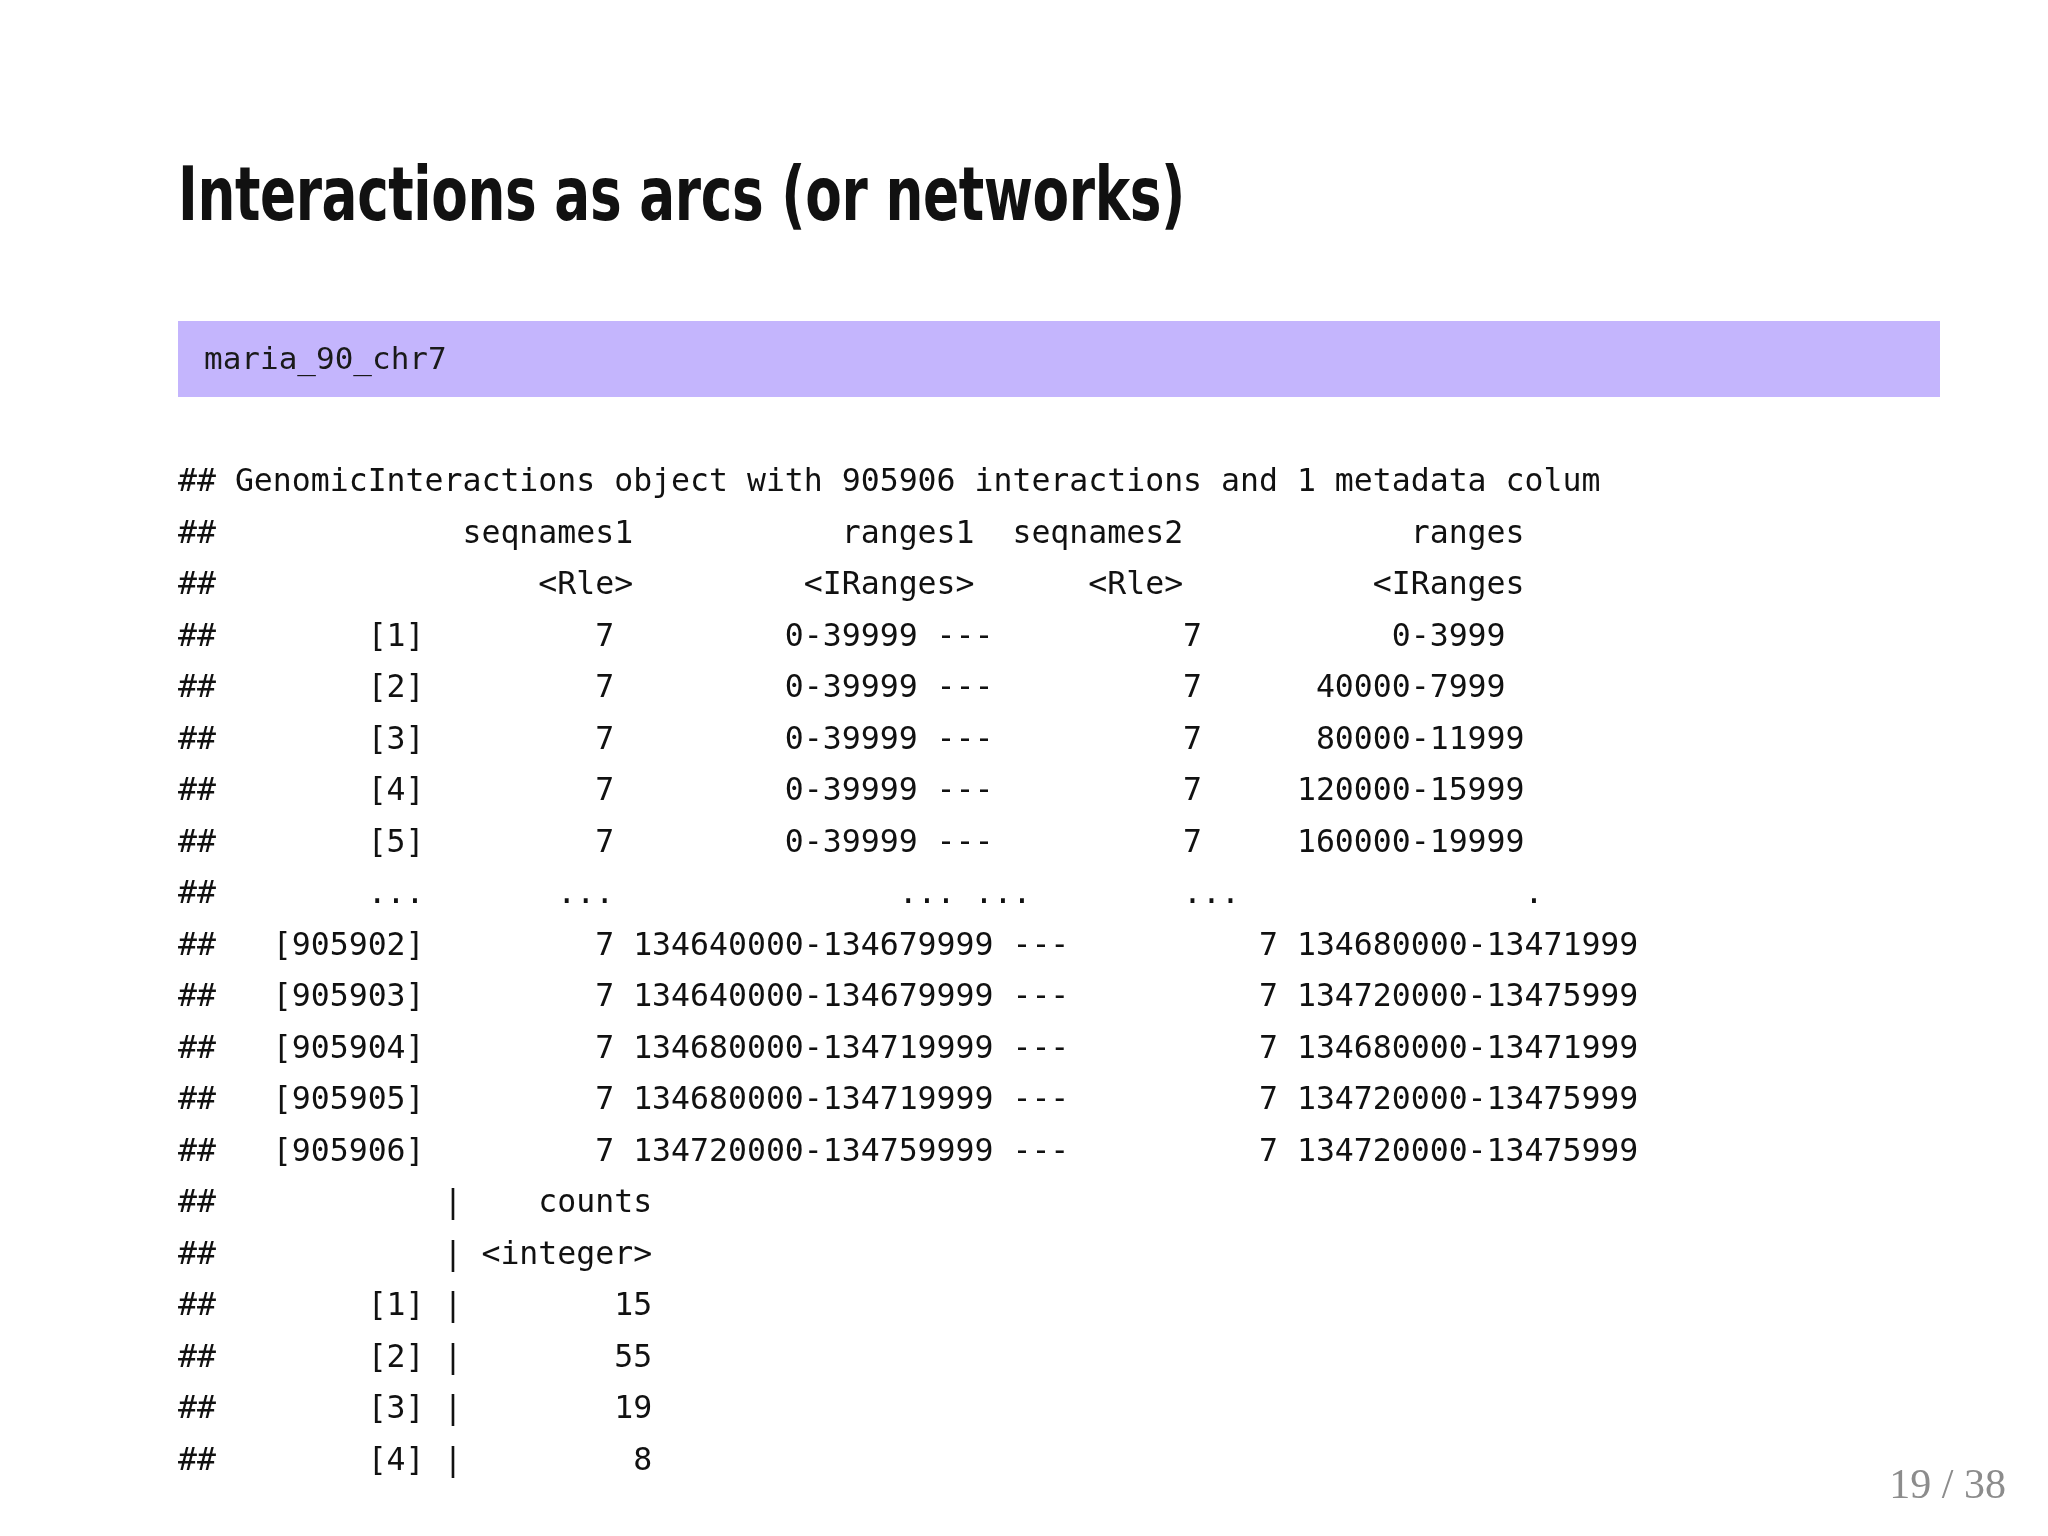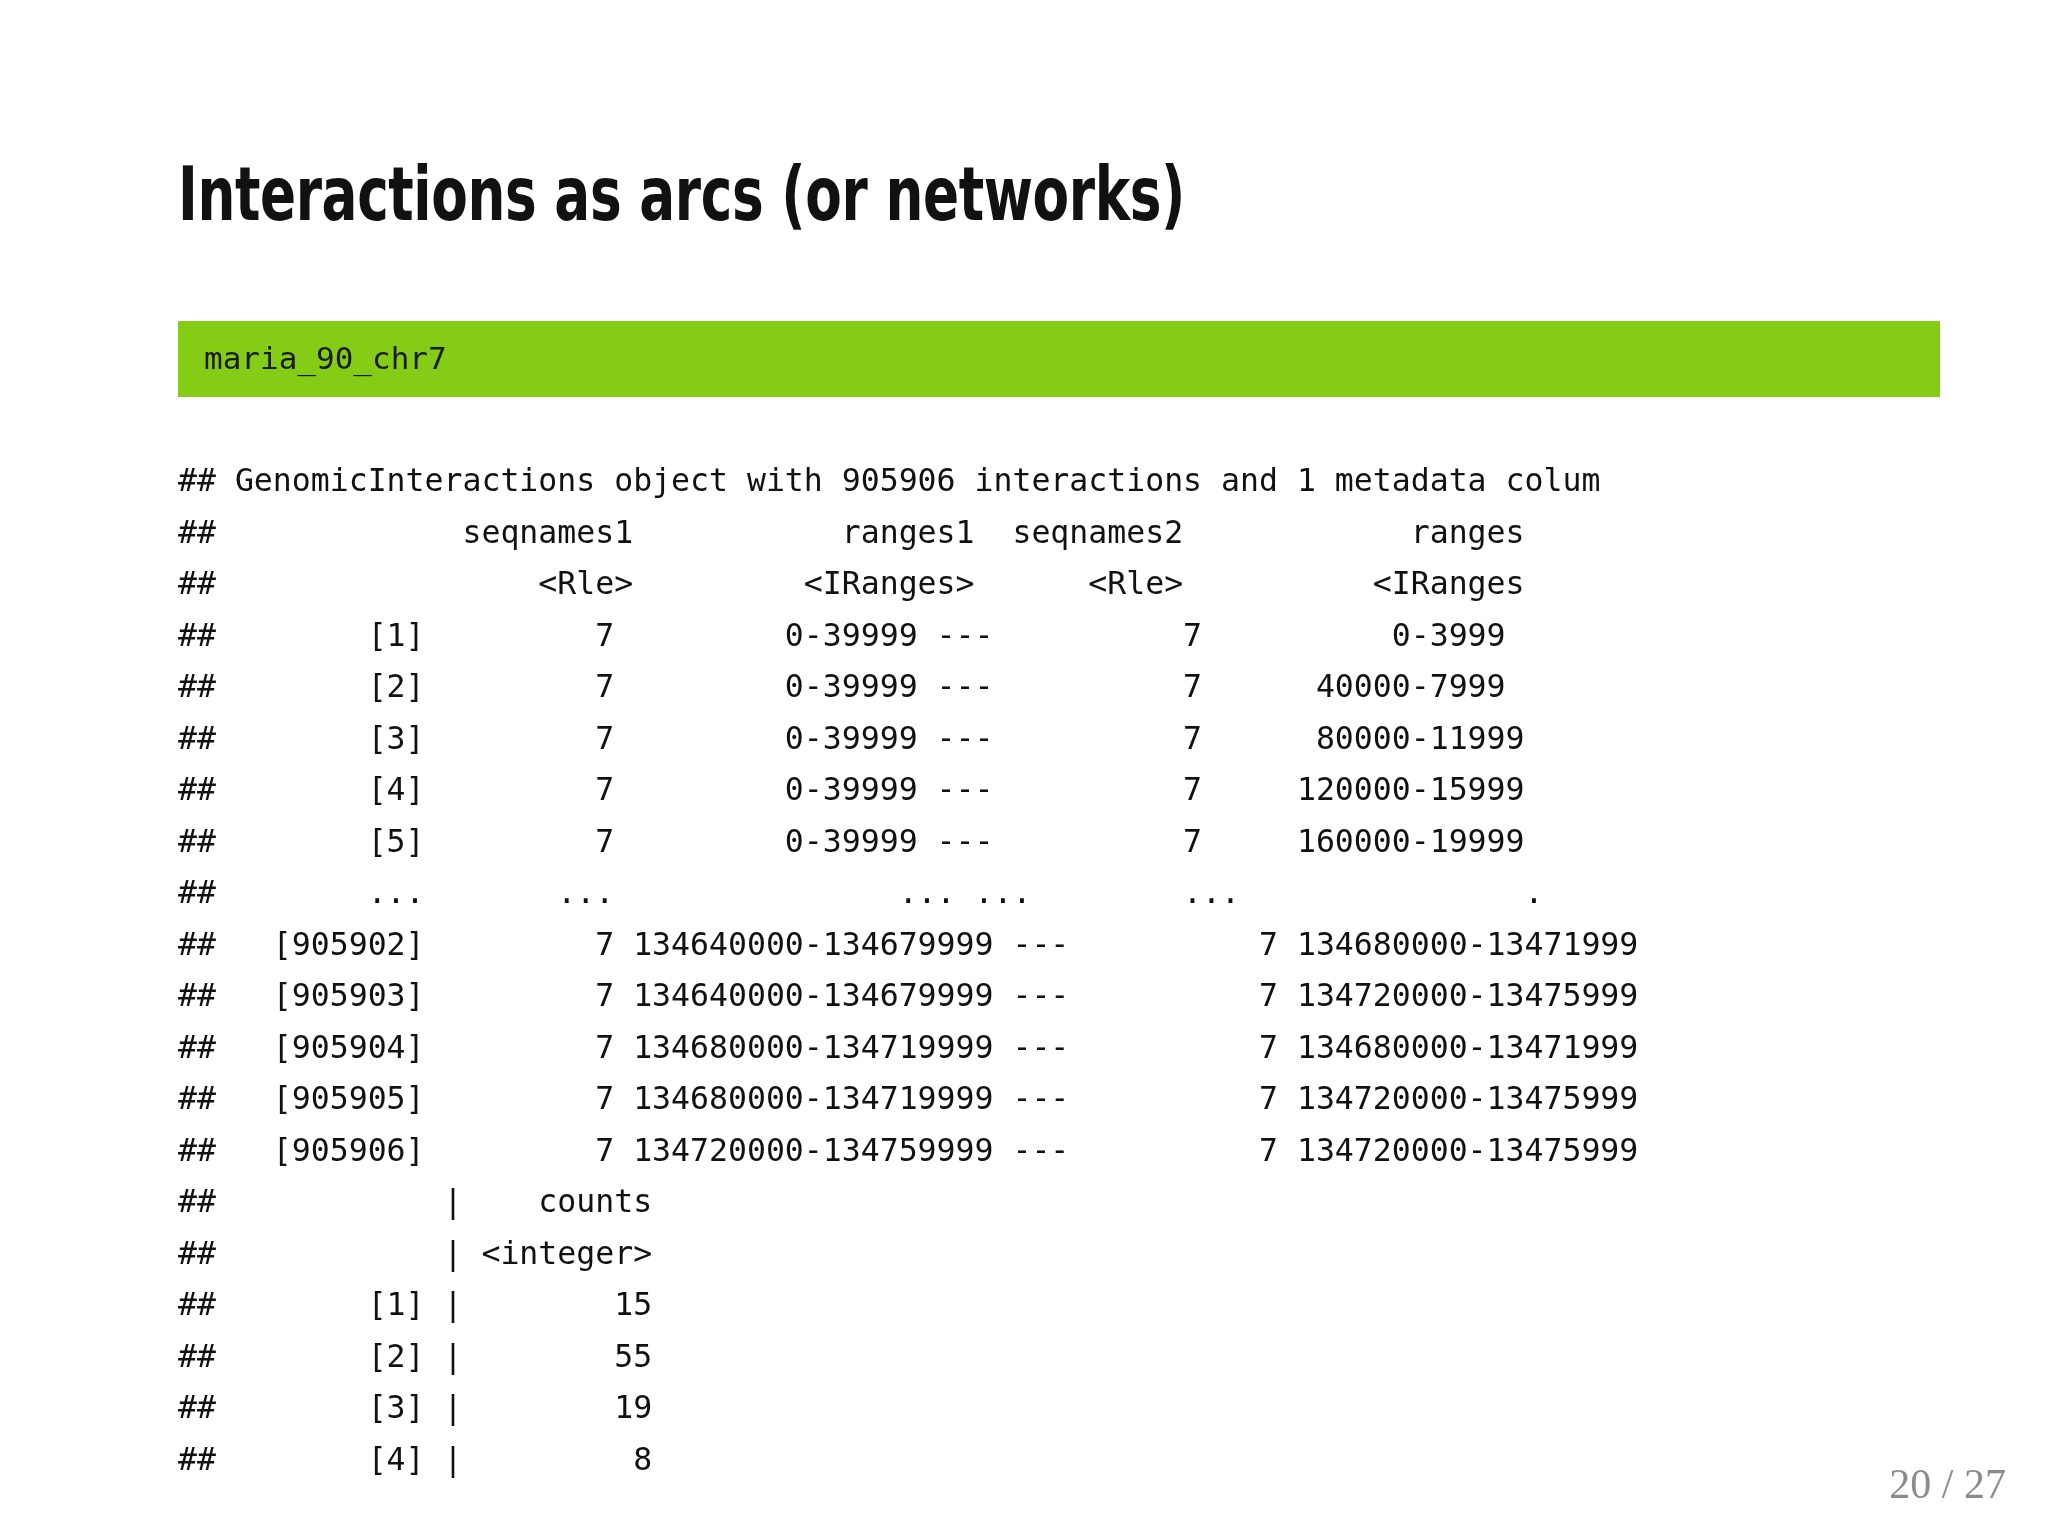--- a/index.html
+++ b/index.html
@@ -40,21 +40,21 @@
     transform-origin: left top;
   }
 
   
   #code-chunk {
     position: absolute;
     left: 178px;
     top: 321px;
     width: 1762px;
     height: 76px;
-    background: #84cc16;
+    background: #c4b5fd;
     box-sizing: border-box;
     padding: 18px 0 0 26px;
   }
   #code-chunk .code-line {
     font-family: "DejaVu Sans Mono", "Liberation Mono", monospace;
     font-size: 31px;
     line-height: 38px;
     color: #1a1a1a;
     white-space: pre;
   }
@@ -116,15 +116,15 @@
       <div class="out-line">##   [905905]         7 134680000-134719999 ---          7 134720000-13475999</div>
       <div class="out-line">##   [905906]         7 134720000-134759999 ---          7 134720000-13475999</div>
       <div class="out-line">##            |    counts</div>
       <div class="out-line">##            | &lt;integer&gt;</div>
       <div class="out-line">##        [1] |        15</div>
       <div class="out-line">##        [2] |        55</div>
       <div class="out-line">##        [3] |        19</div>
       <div class="out-line">##        [4] |         8</div>
     </div>
 
-  <div id="page-counter">20 / 27</div>
+  <div id="page-counter">19 / 38</div>
 
 </div>
 
 </body></html>

